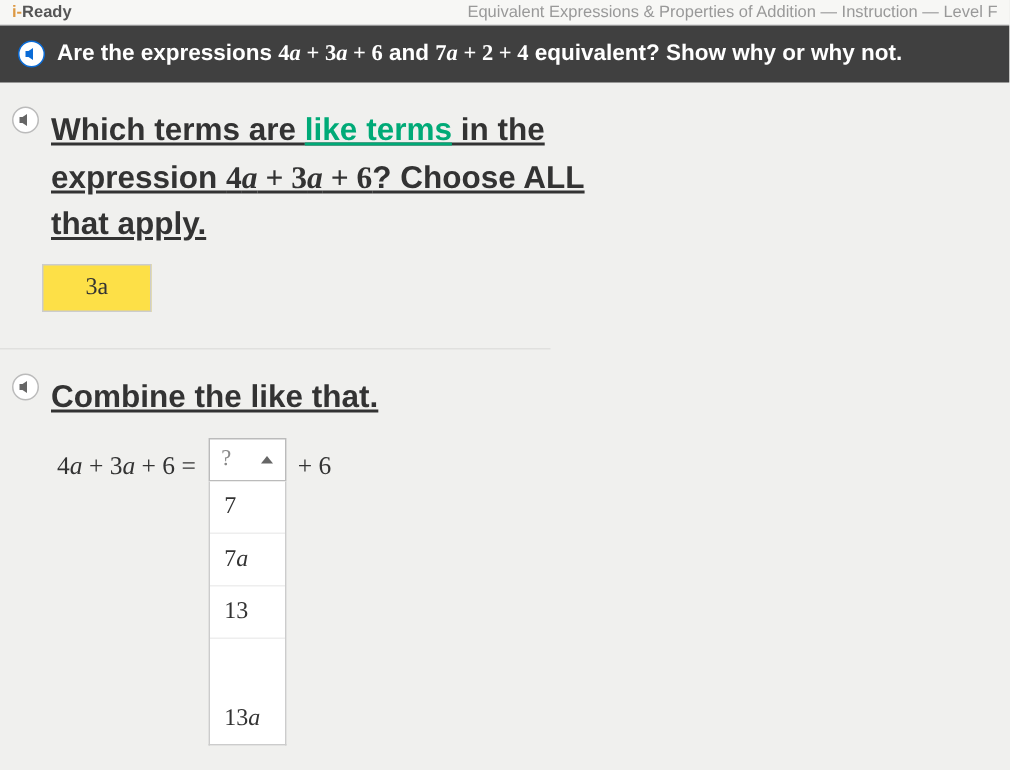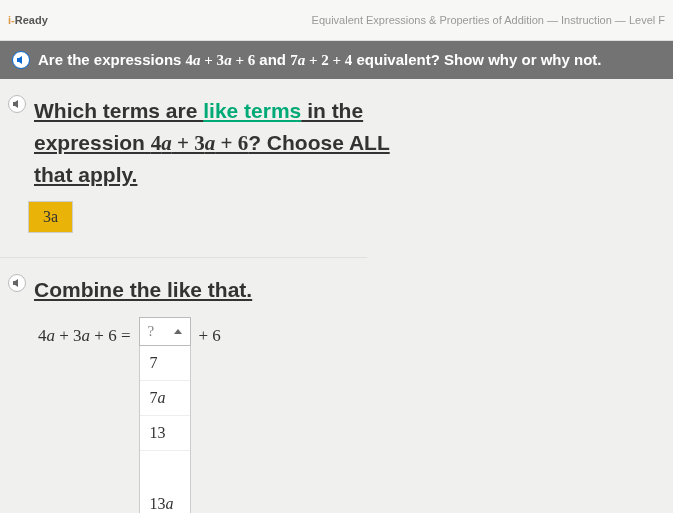--- a/index.html
+++ b/index.html
@@ -1,33 +1,33 @@
 <!DOCTYPE html>
 <html><head>
 <meta charset="utf-8">
 <style>
   * { box-sizing: border-box; margin: 0; padding: 0; }
   body { font-family: Arial, Helvetica, sans-serif; background: #f0f0ee; width: 673px; height: 513px; overflow: hidden; }
-  .header-strip { display: flex; justify-content: space-between; align-items: center; padding: 14px 8px; font-size: 11px; color: #888; border-bottom: 1px solid #ddd; background: #f7f7f5; }
+  .header-strip { display: flex; justify-content: space-between; align-items: center; padding: 2px 8px; font-size: 11px; color: #888; border-bottom: 1px solid #ddd; background: #f7f7f5; }
   .brand { color: #555; font-weight: 600; }
   .brand .i { color: #d94; }
   .lesson-title { font-size: 11px; color: #999; }
-  .blue-bar { background: #737373; color: #fff; padding: 10px 12px; display: flex; align-items: center; gap: 8px; font-size: 15px; }
+  .blue-bar { background: #404040; color: #fff; padding: 10px 12px; display: flex; align-items: center; gap: 8px; font-size: 15px; }
   .main-q { font-weight: 600; }
   .speaker { width: 18px; height: 18px; border-radius: 50%; display: inline-flex; align-items: center; justify-content: center; font-size: 10px; flex-shrink: 0; }
   .speaker.white { background: #fff; color: #0a6bd6; border: 1px solid #0a6bd6; }
   .speaker.blue { background: #fff; color: #666; border: 1px solid #bbb; }
   .content { padding: 16px 20px; }
   .qrow { display: flex; align-items: flex-start; gap: 8px; margin-bottom: 6px; margin-left: -12px; }
   .qtext { font-size: 21px; color: #333; line-height: 1.5; font-weight: 600; text-decoration: underline; }
   .link { color: #0a7; text-decoration: underline; }
   .math { font-family: 'Times New Roman', serif; font-style: normal; }
   .math i { font-style: italic; }
   .chips { display: flex; gap: 8px; margin: 10px 0 24px 8px; }
-  .chip { border: 1px solid #ccc; background: #eab308; padding: 6px 14px; font-family: 'Times New Roman', serif; font-size: 16px; color: #333; cursor: pointer; }
+  .chip { border: 1px solid #ccc; background: #fde047; padding: 6px 28px; font-family: 'Times New Roman', serif; font-size: 16px; color: #333; cursor: pointer; }
   .sep { border-top: 1px solid #e0e0de; margin: 0 -20px 16px -20px; width: 58%; }
   .eq-row { display: flex; align-items: flex-end; gap: 8px; margin: 12px 0 0 18px; font-family: 'Times New Roman', serif; font-size: 17px; color: #333; }
   .dropdown-wrap { position: relative; display: inline-block; }
   .dropdown-btn { border: 1px solid #bbb; background: #fff; padding: 5px 8px; font-family: 'Times New Roman', serif; font-size: 15px; color: #888; display: flex; align-items: center; gap: 10px; cursor: pointer; min-width: 52px; justify-content: space-between; }
   .caret-up { width: 0; height: 0; border-left: 4px solid transparent; border-right: 4px solid transparent; border-bottom: 5px solid #666; }
   .dropdown-list { position: absolute; top: 100%; left: 0; right: 0; background: #fff; border: 1px solid #ccc; border-top: none; }
   .dropdown-item { padding: 8px 10px; font-family: 'Times New Roman', serif; font-size: 16px; color: #333; border-bottom: 1px solid #eee; cursor: pointer; }
   .dropdown-item:last-child { border-bottom: none; margin-top: 36px; }
 </style>
 </head>

